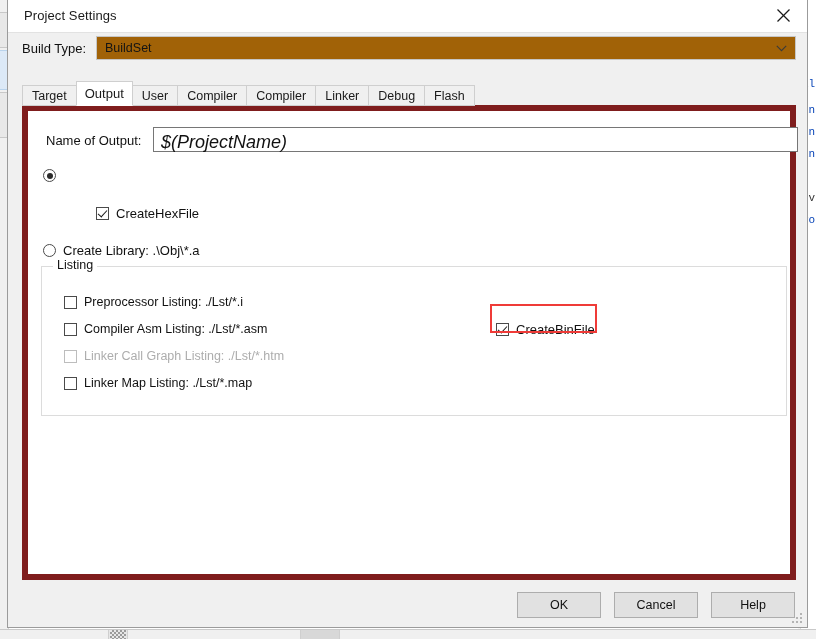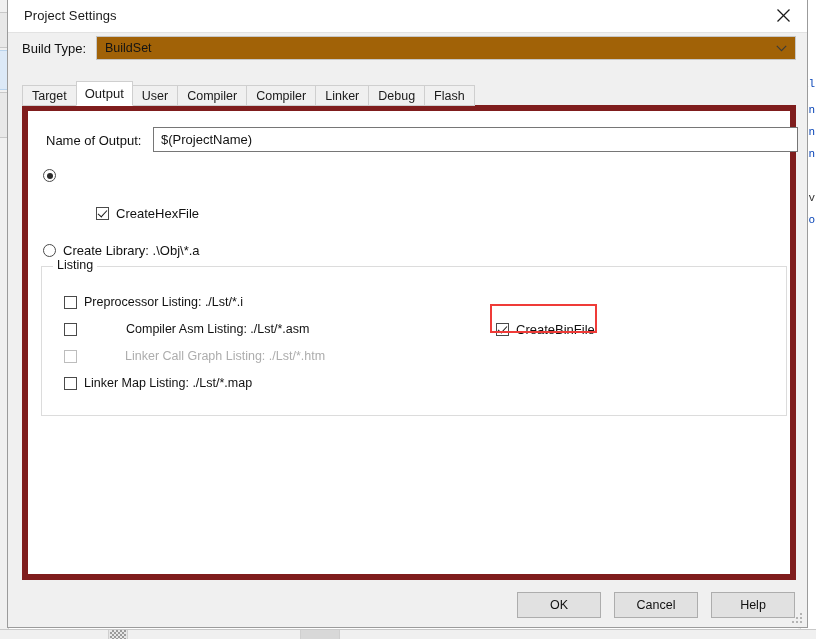--- a/index.html
+++ b/index.html
@@ -219,22 +219,23 @@
     left: 125px; top: 16px;
     width: 645px; height: 25px;
     background: #ffffff;
     border: 1px solid #767676;
     box-sizing: border-box;
     cursor: text;
   }
   .name-input .val {
     position: absolute;
     left: 7px; top: 4px;
-    font-size: 13px;
-    color: #111111;
+    font-size: 18px;
+    color: #111111;
+    font-style: italic;
   }
 
   
   .radio-row {
     position: absolute;
     display: flex;
     align-items: center;
     cursor: pointer;
     font-size: 13px;
     color: #111111;
@@ -322,22 +323,22 @@
   .group-check {
     position: absolute;
     left: 22px;
     display: flex;
     align-items: center;
     font-size: 12.5px;
     color: #111111;
     cursor: pointer;
   }
   .group-check.r1 { top: 28px; }
-  .group-check.r2 { top: 55px; gap: 42px; }
-  .group-check.r3 { top: 82px; color:#adadad; cursor: default; gap: 41px; }
+  .group-check.r2 { top: 55px; }
+  .group-check.r3 { top: 82px; color:#adadad; cursor: default; }
   .group-check.r4 { top: 109px; }
 
   
   .btn {
     position: absolute;
     height: 26px;
     width: 84px;
     background: #e1e1e1;
     border: 1px solid #adadad;
     box-sizing: border-box;

